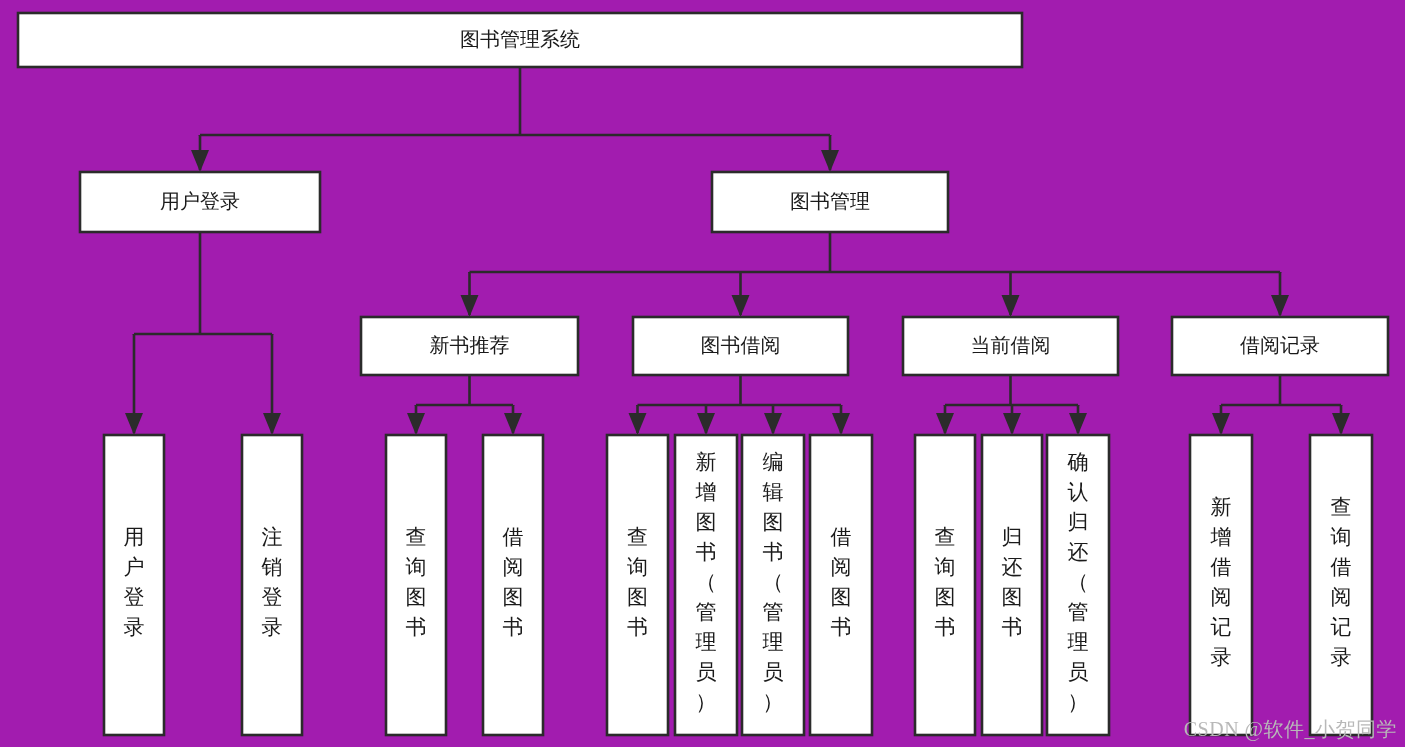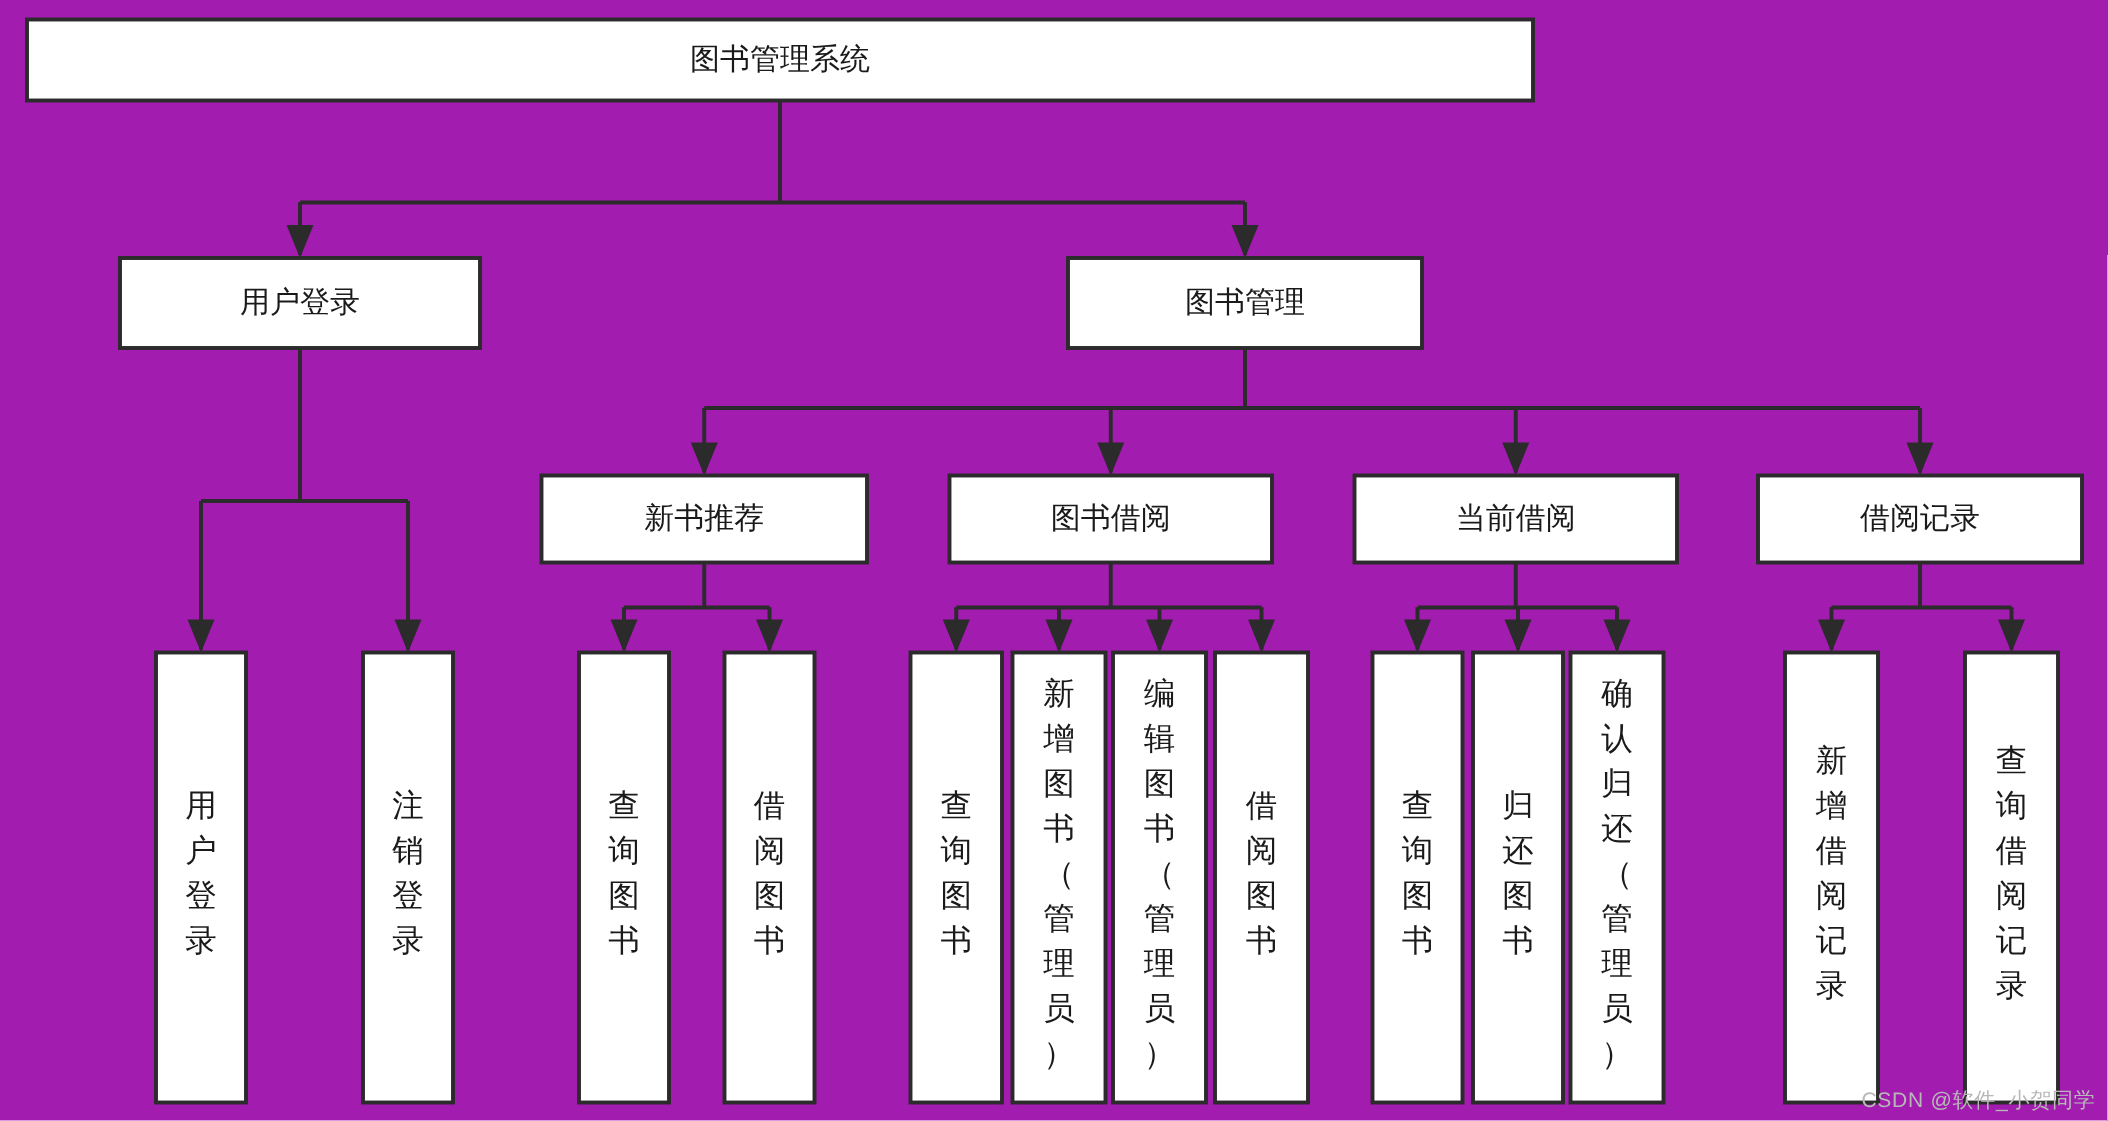--- a/index.html
+++ b/index.html
@@ -52,22 +52,22 @@
     fill: #1a1a1a;
     font-family: "Liberation Sans", "DejaVu Sans", sans-serif;
     font-size: 21px;
     text-anchor: middle;
   }
   .watermark {
     position: absolute;
     right: 8px;
     bottom: 4px;
     color: #b8b8b8;
-    font-size: 14px;
-    font-family: Liberation Sans, sans-serif;
+    font-size: 20px;
+    font-family: Liberation Serif, serif;
     letter-spacing: 0.5px;
     white-space: nowrap;
     user-select: none;
   }
 </style>
 </head>
 <body>
 
 <div id="diagram-root">
   <svg class="diagram-canvas" viewBox="0 0 1405 747">

